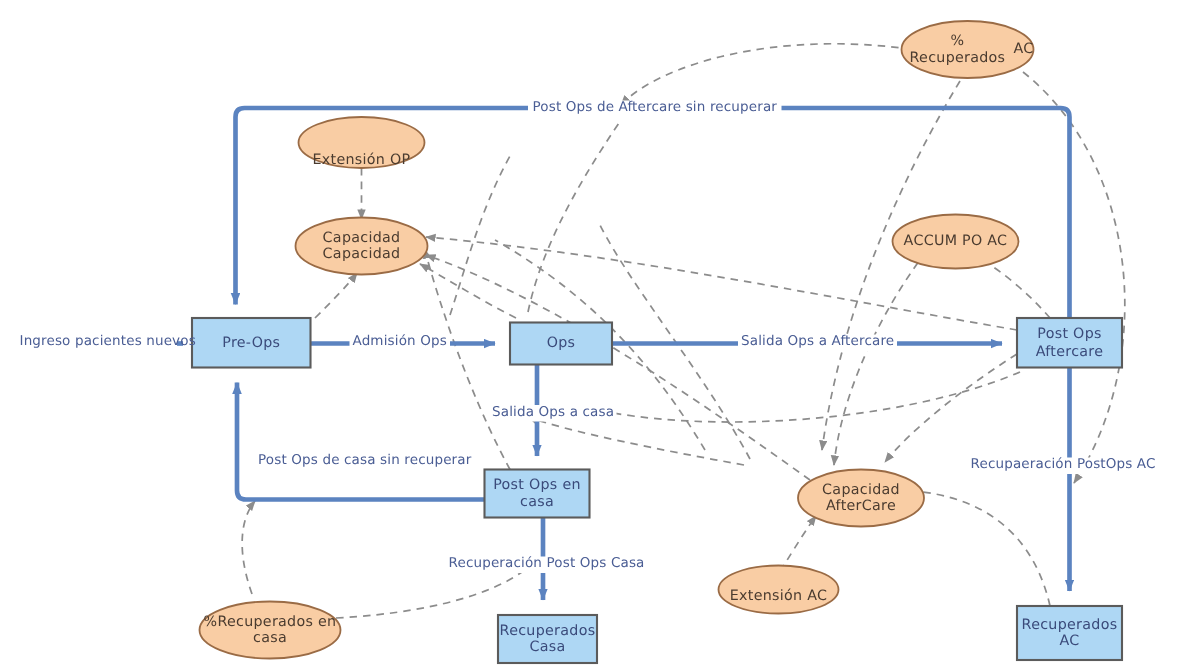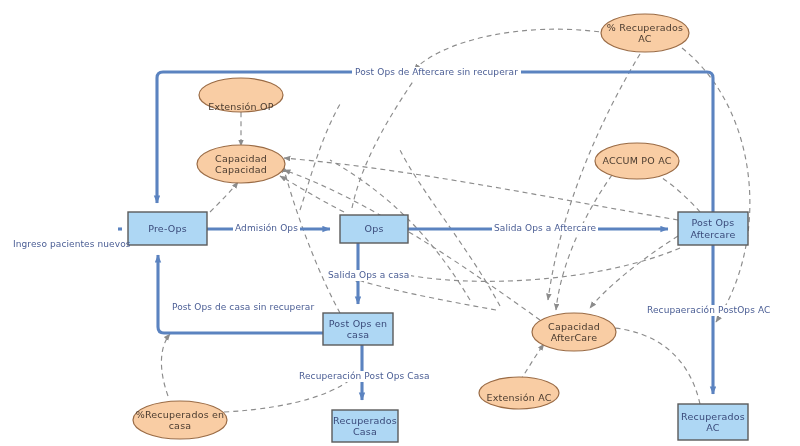--- a/index.html
+++ b/index.html
@@ -162,40 +162,40 @@
 
   <div class="node-label ell-label" style="left:197px;top:145px;width:88px;height:38px;flex-direction:column;">
     <span>Capacidad</span>
     <span>Capacidad</span>
   </div>
 
   <div class="node-label ell-label" style="left:595px;top:144px;width:84px;height:34px;">
     <span>ACCUM PO AC</span>
   </div>
 
-  <div class="node-label ell-label" style="left:601px;top:14px;width:88px;height:38px;flex-direction:column;">
+  <div class="node-label ell-label" style="left:601px;top:14px;width:88px;height:38px;flex-direction:row;">
     <span>% Recuperados</span>
     <span>AC</span>
   </div>
 
   <div class="node-label ell-label" style="left:532px;top:313px;width:84px;height:38px;flex-direction:column;">
     <span>Capacidad</span>
     <span>AfterCare</span>
   </div>
 
   <div class="node-label ell-label" style="left:479px;top:377px;width:80px;height:41px;">
     <span>Extensión AC</span>
   </div>
 
   <div class="node-label ell-label" style="left:133px;top:401px;width:94px;height:38px;flex-direction:column;">
     <span>%Recuperados en</span>
     <span>casa</span>
   </div>
 
-  <div class="flow-label" style="left:13px;top:239px;">Ingreso pacientes nuevos</div>
+  <div class="flow-label" style="left:13px;top:223px;">Ingreso pacientes nuevos</div>
 
   <div class="flow-label" style="left:233px;top:223px;background:#ffffff;padding:0 2px;">Admisión Ops</div>
 
   <div class="flow-label" style="left:492px;top:223px;background:#ffffff;padding:0 2px;">Salida Ops a Aftercare</div>
 
   <div class="flow-label" style="left:326px;top:270px;background:#ffffff;padding:0 2px;">Salida Ops a casa</div>
 
   <div class="flow-label" style="left:352px;top:67px;background:#ffffff;padding:0 3px;">Post Ops de Aftercare sin recuperar</div>
 
   <div class="flow-label" style="left:170px;top:302px;background:#ffffff;padding:0 2px;">Post Ops de casa sin recuperar</div>

